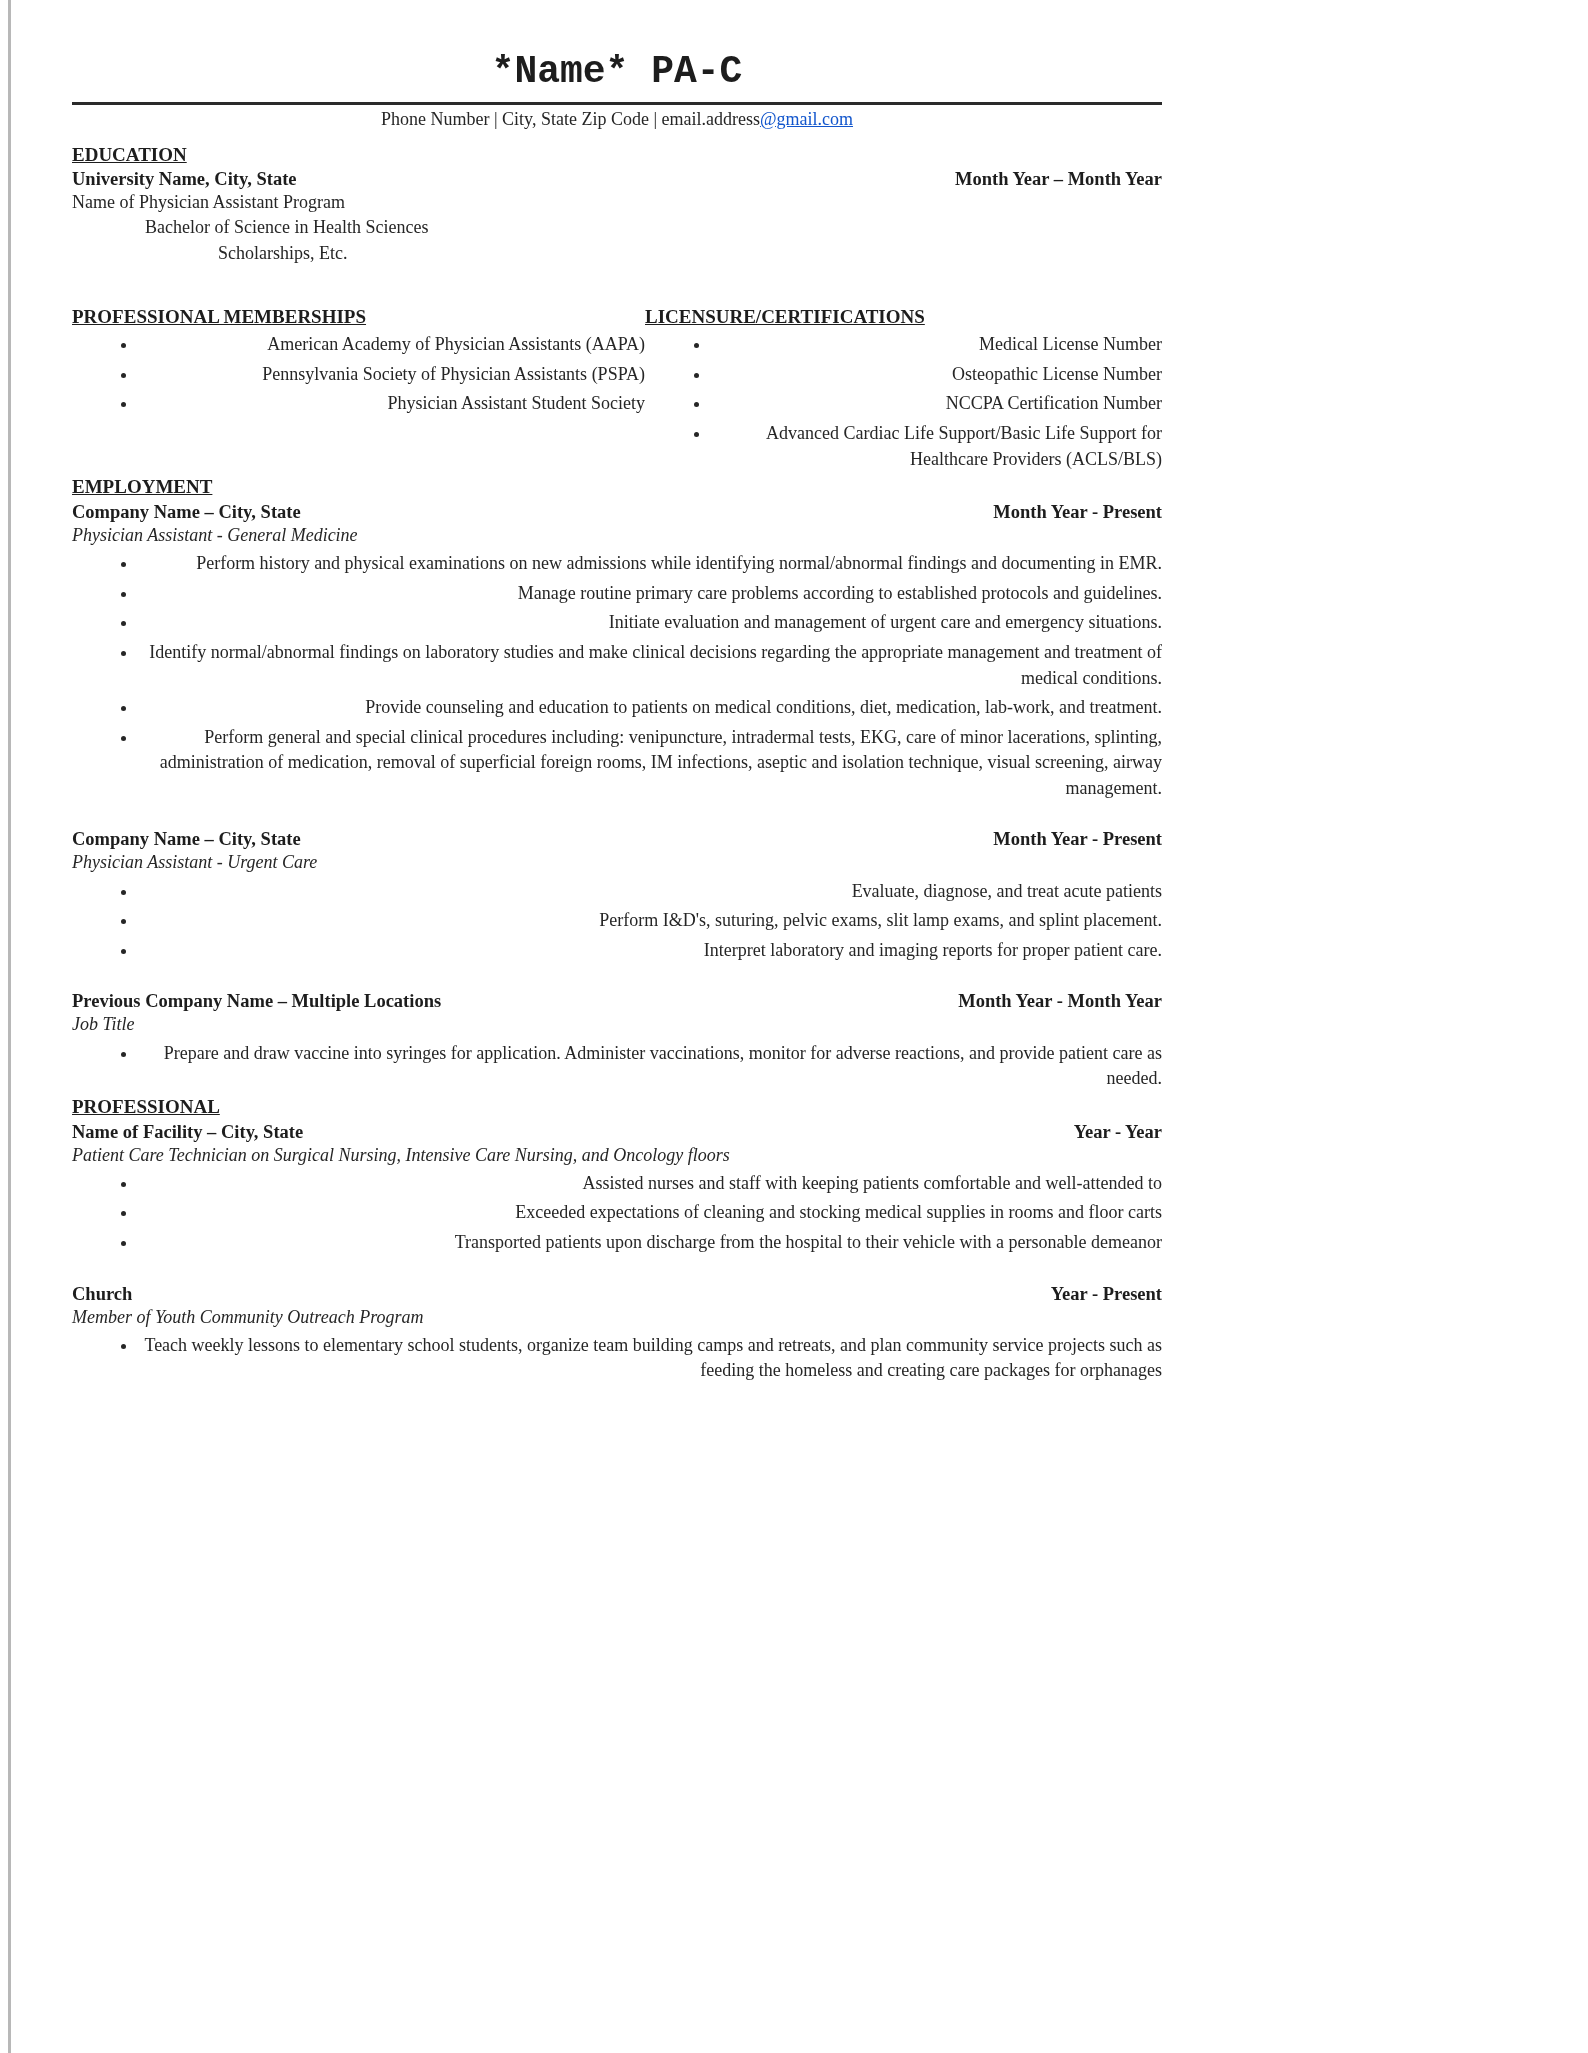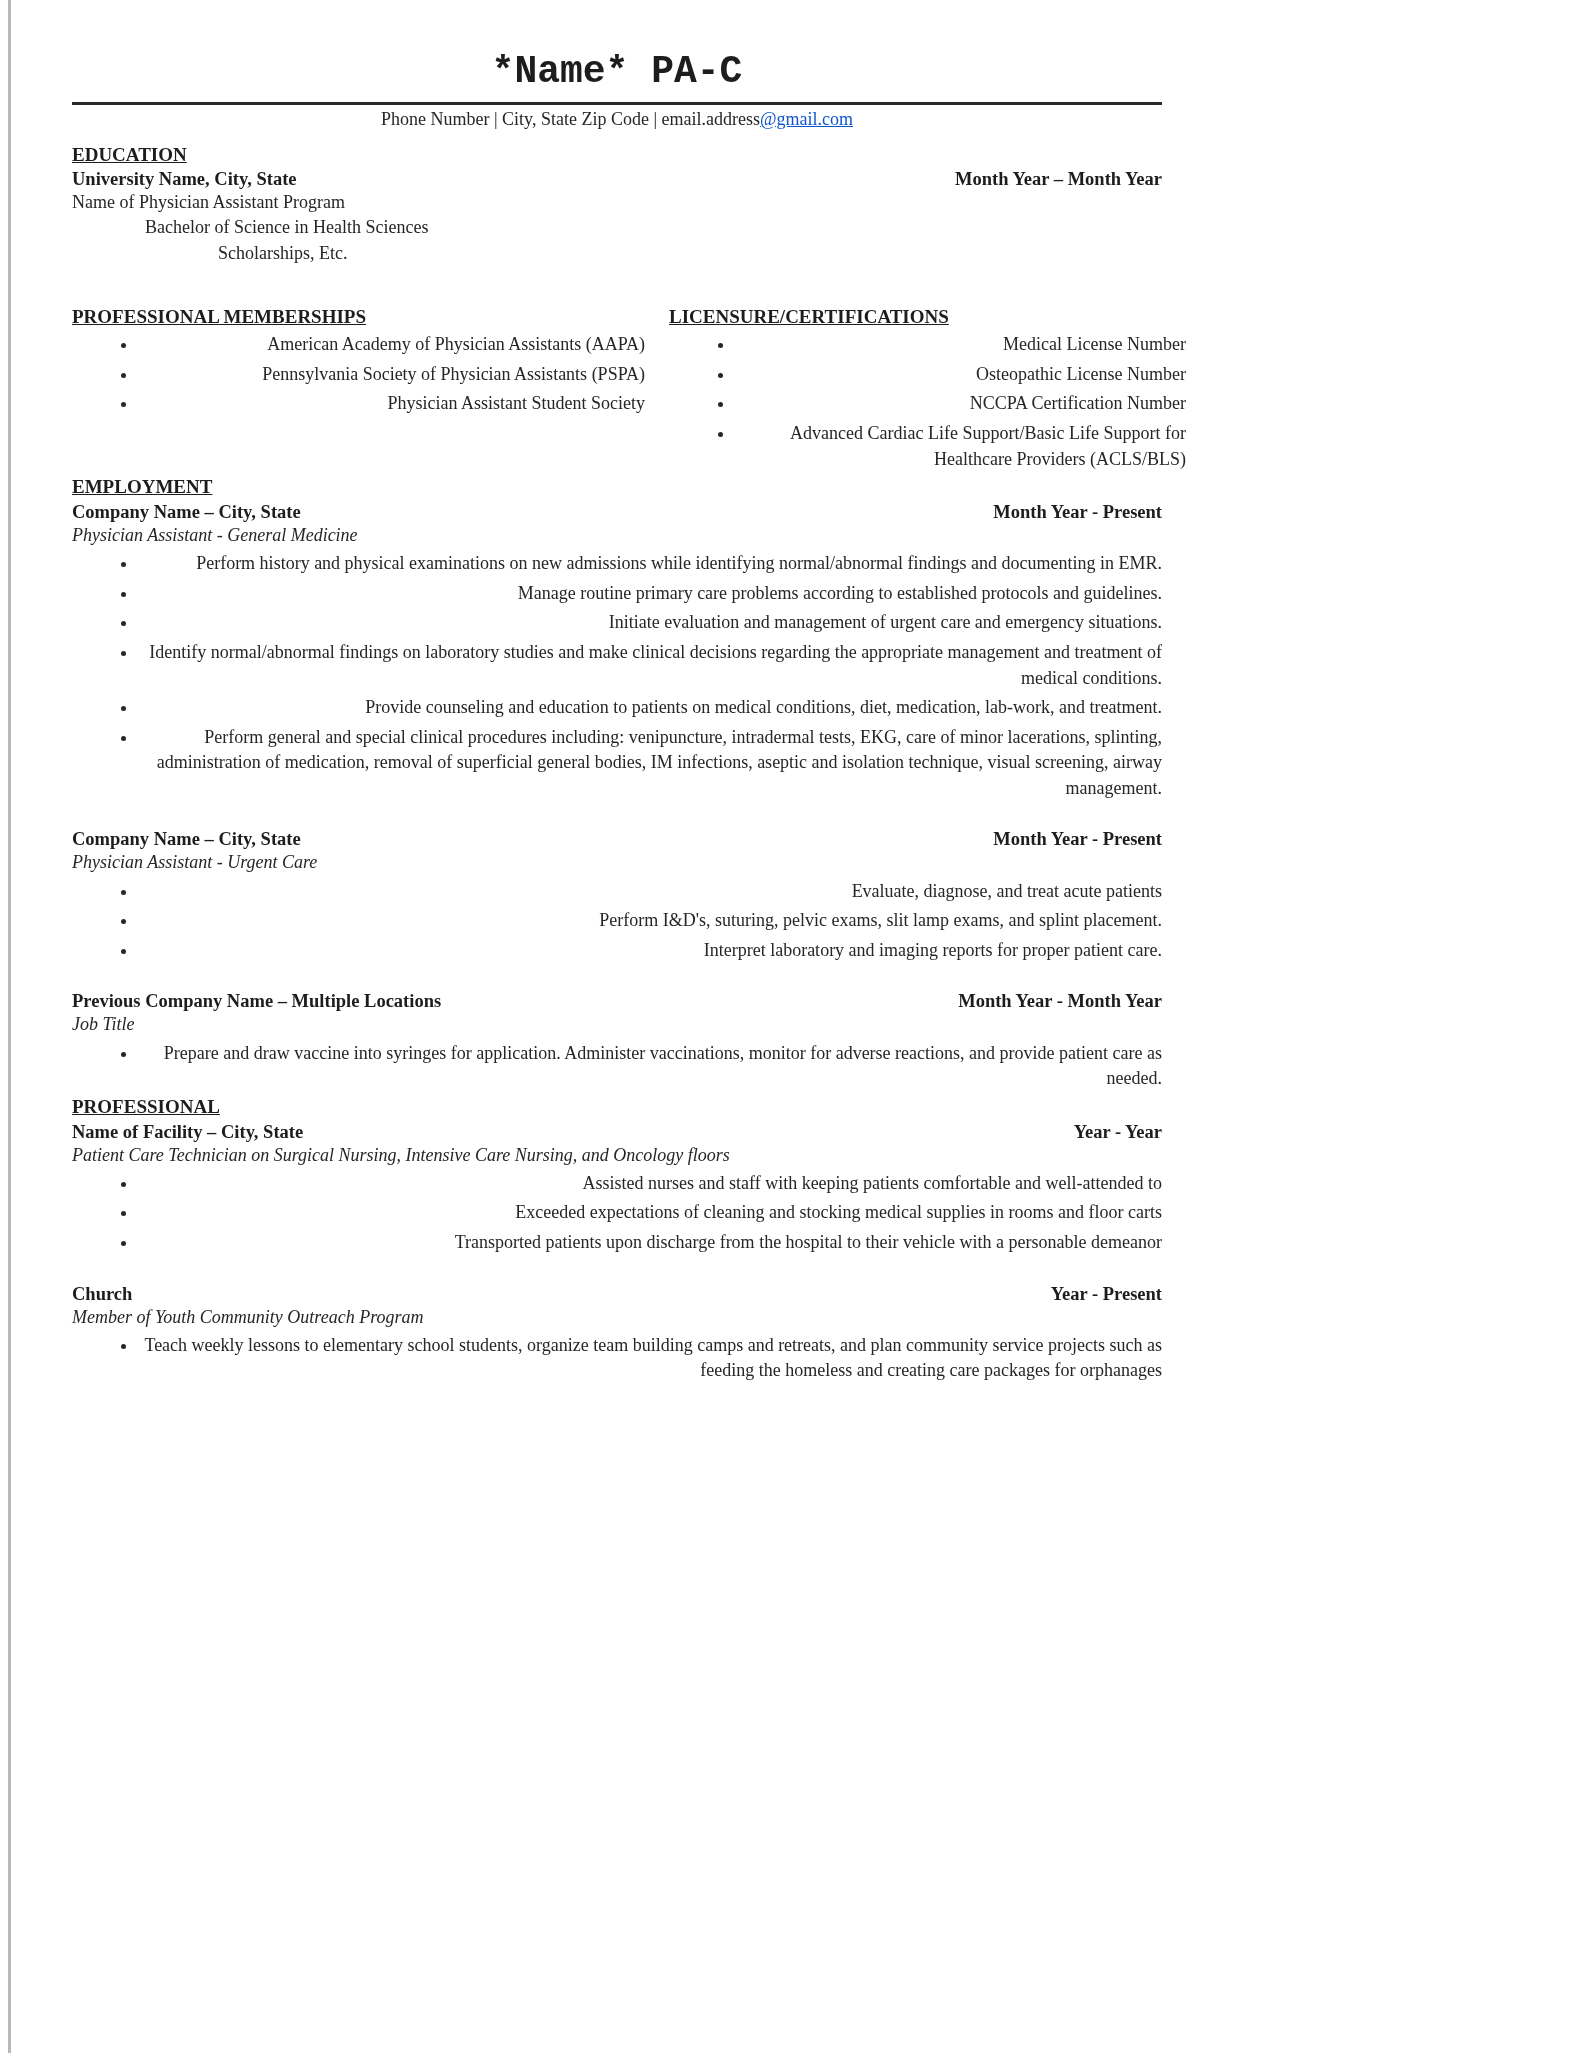--- a/index.html
+++ b/index.html
@@ -99,21 +99,21 @@
     line-height: 1.42;
     text-align: right;
   }
   .section { }
   .section-tight { margin-top: 14px; }
   .two-col {
     display: flex;
     margin-top: 40px;
   }
   .col-left { width: 573px; flex: 0 0 573px; }
-  .col-right { width: 517px; flex: 0 0 517px; margin-left: 24px; }
+  .col-right { width: 517px; flex: 0 0 517px; }
   .job { margin-top: 28px; }
   .job-first { margin-top: 4px; }
 </style>
 </head>
 <body>
 
 <div class="page-edge-left"></div>
 
 <div class="content">
 
@@ -162,21 +162,21 @@
         <span class="entry-title">Company Name – City, State</span>
         <span class="entry-dates">Month Year - Present</span>
       </div>
       <div class="italic-line">Physician Assistant - General Medicine</div>
       <ul class="bullets">
         <li>Perform history and physical examinations on new admissions while identifying normal/abnormal findings and documenting in EMR.</li>
         <li>Manage routine primary care problems according to established protocols and guidelines.</li>
         <li>Initiate evaluation and management of urgent care and emergency situations.</li>
         <li>Identify normal/abnormal findings on laboratory studies and make clinical decisions regarding the appropriate management and treatment of medical conditions.</li>
         <li>Provide counseling and education to patients on medical conditions, diet, medication, lab-work, and treatment.</li>
-        <li>Perform general and special clinical procedures including: venipuncture, intradermal tests, EKG, care of minor lacerations, splinting, administration of medication, removal of superficial general bodies, IM infections, aseptic and isolation technique, visual screening, airway management.</li>
+        <li>Perform general and special clinical procedures including: venipuncture, intradermal tests, EKG, care of minor lacerations, splinting, administration of medication, removal of superficial foreign rooms, IM infections, aseptic and isolation technique, visual screening, airway management.</li>
       </ul>
     </div>
 
     <div class="job">
       <div class="row-split">
         <span class="entry-title">Company Name – City, State</span>
         <span class="entry-dates">Month Year - Present</span>
       </div>
       <div class="italic-line">Physician Assistant - Urgent Care</div>
       <ul class="bullets">

